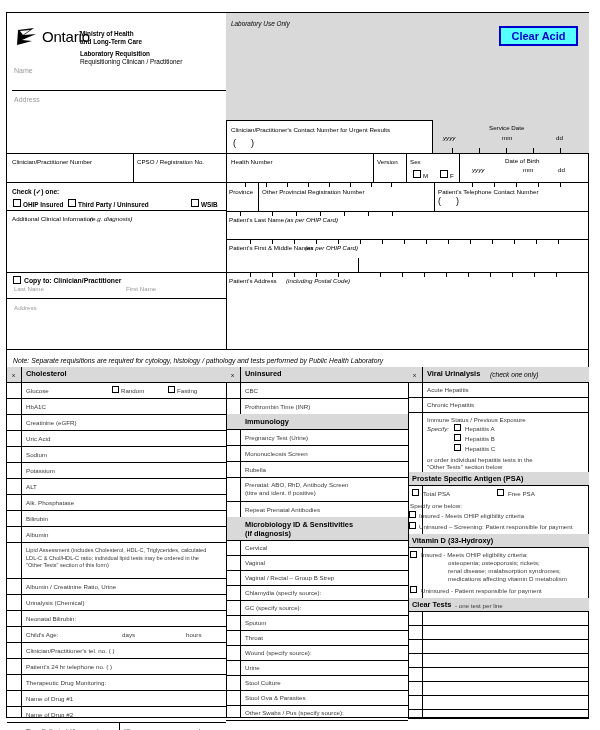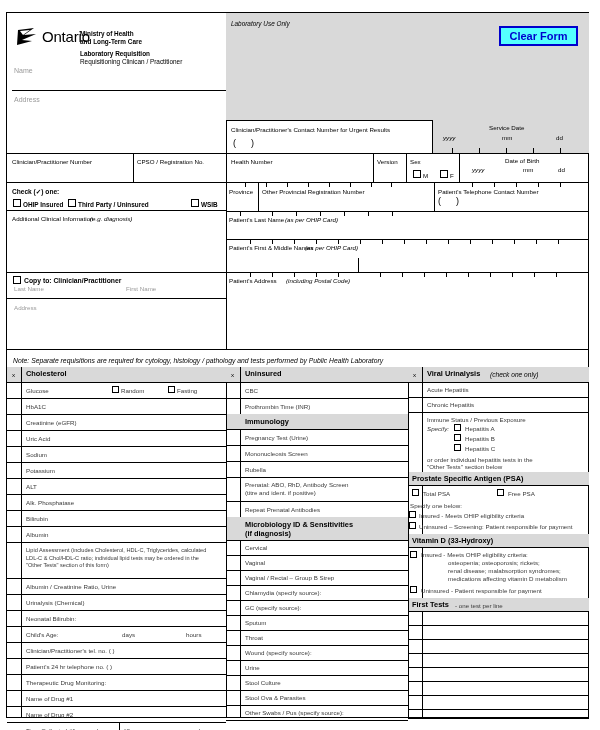--- a/index.html
+++ b/index.html
@@ -55,21 +55,21 @@
   <div class="lbl ghost" style="left:14px;top:67px;font-size:7px;">Name</div>
   <div class="hline" style="left:12px;top:90px;width:214px;"></div>
   <div class="lbl ghost" style="left:14px;top:96px;font-size:7px;">Address</div>
 
   <div class="vline" style="left:226px;top:13px;height:336px;"></div>
 
   <div class="bx shade" style="left:226px;top:13px;width:363px;height:107px;border:none;"></div>
   <div class="lbl lbl-i" style="left:231px;top:20px;font-size:6.4px;">Laboratory Use Only</div>
   <div class="hline" style="left:226px;top:120px;width:363px;"></div>
 
-  <div class="bx" id="clear-form" style="left:499px;top:26px;width:79px;height:20px;border:2px solid #0000cc;background:#55ffff;text-align:center;line-height:17px;font-size:11px;font-weight:bold;color:#0000cc;">Clear Form</div>
+  <div class="bx" id="clear-form" style="left:499px;top:26px;width:79px;height:20px;border:2px solid #0000cc;background:#55ffff;text-align:center;line-height:17px;font-size:11px;font-weight:bold;color:#0000cc;">Clear Acid</div>
 
   <div class="lbl" style="left:231px;top:126px;">Clinician/Practitioner's Contact Number for Urgent Results</div>
   <div class="lbl" style="left:233px;top:140px;font-size:9px;">(&nbsp;&nbsp;&nbsp;&nbsp;&nbsp;&nbsp;)</div>
   <div class="vline" style="left:432px;top:120px;height:33px;"></div>
 
   <div class="bx shade" style="left:433px;top:120px;width:156px;height:33px;border:none;"></div>
   <div class="lbl" style="left:489px;top:124px;">Service Date</div>
   <div class="lbl lbl-i" style="left:443px;top:134px;">yyyy</div>
   <div class="lbl" style="left:502px;top:134px;">mm</div>
   <div class="lbl" style="left:556px;top:134px;">dd</div>
@@ -393,21 +393,21 @@
       <div class="hline" style="left: 408px; top: 547px; width: 181px;"></div>
       <div class="cb" style="left: 410px; top: 551px; width: 7px; height: 7px;"></div>
       <div class="lbl tname" style="left: 421px; top: 551px;">Insured - Meets OHIP eligibility criteria:</div>
       <div class="lbl tname" style="left: 448px; top: 559px;">osteopenia; osteoporosis; rickets;</div>
       <div class="lbl tname" style="left: 448px; top: 567px;">renal disease; malabsorption syndromes;</div>
       <div class="lbl tname" style="left: 448px; top: 575px;">medications affecting vitamin D metabolism</div>
       <div class="cb" style="left: 410px; top: 586px; width: 7px; height: 7px;"></div>
       <div class="lbl tname" style="left: 421px; top: 587px;">Uninsured - Patient responsible for payment</div>
       <div class="hline" style="left: 408px; top: 598px; width: 181px;"></div>
       <div class="shade" style="position: absolute; left: 409px; top: 598px; width: 180px; height: 13px;"></div>
-      <div class="lbl sec-hd" style="left: 412px; top: 601px;">First Tests</div>
+      <div class="lbl sec-hd" style="left: 412px; top: 601px;">Clear Tests</div>
       <div class="lbl tname" style="left: 455px; top: 602px;">- one test per line</div>
       <div class="hline" style="left: 408px; top: 611px; width: 181px;"></div>
       <div class="hline" style="left: 408px; top: 625px; width: 181px;"></div>
       <div class="hline" style="left: 408px; top: 639px; width: 181px;"></div>
       <div class="hline" style="left: 408px; top: 653px; width: 181px;"></div>
       <div class="hline" style="left: 408px; top: 667px; width: 181px;"></div>
       <div class="hline" style="left: 408px; top: 681px; width: 181px;"></div>
       <div class="hline" style="left: 408px; top: 695px; width: 181px;"></div>
       <div class="hline" style="left: 408px; top: 709px; width: 181px;"></div>
       <div class="hline" style="left: 408px; top: 718px; width: 181px;"></div>

